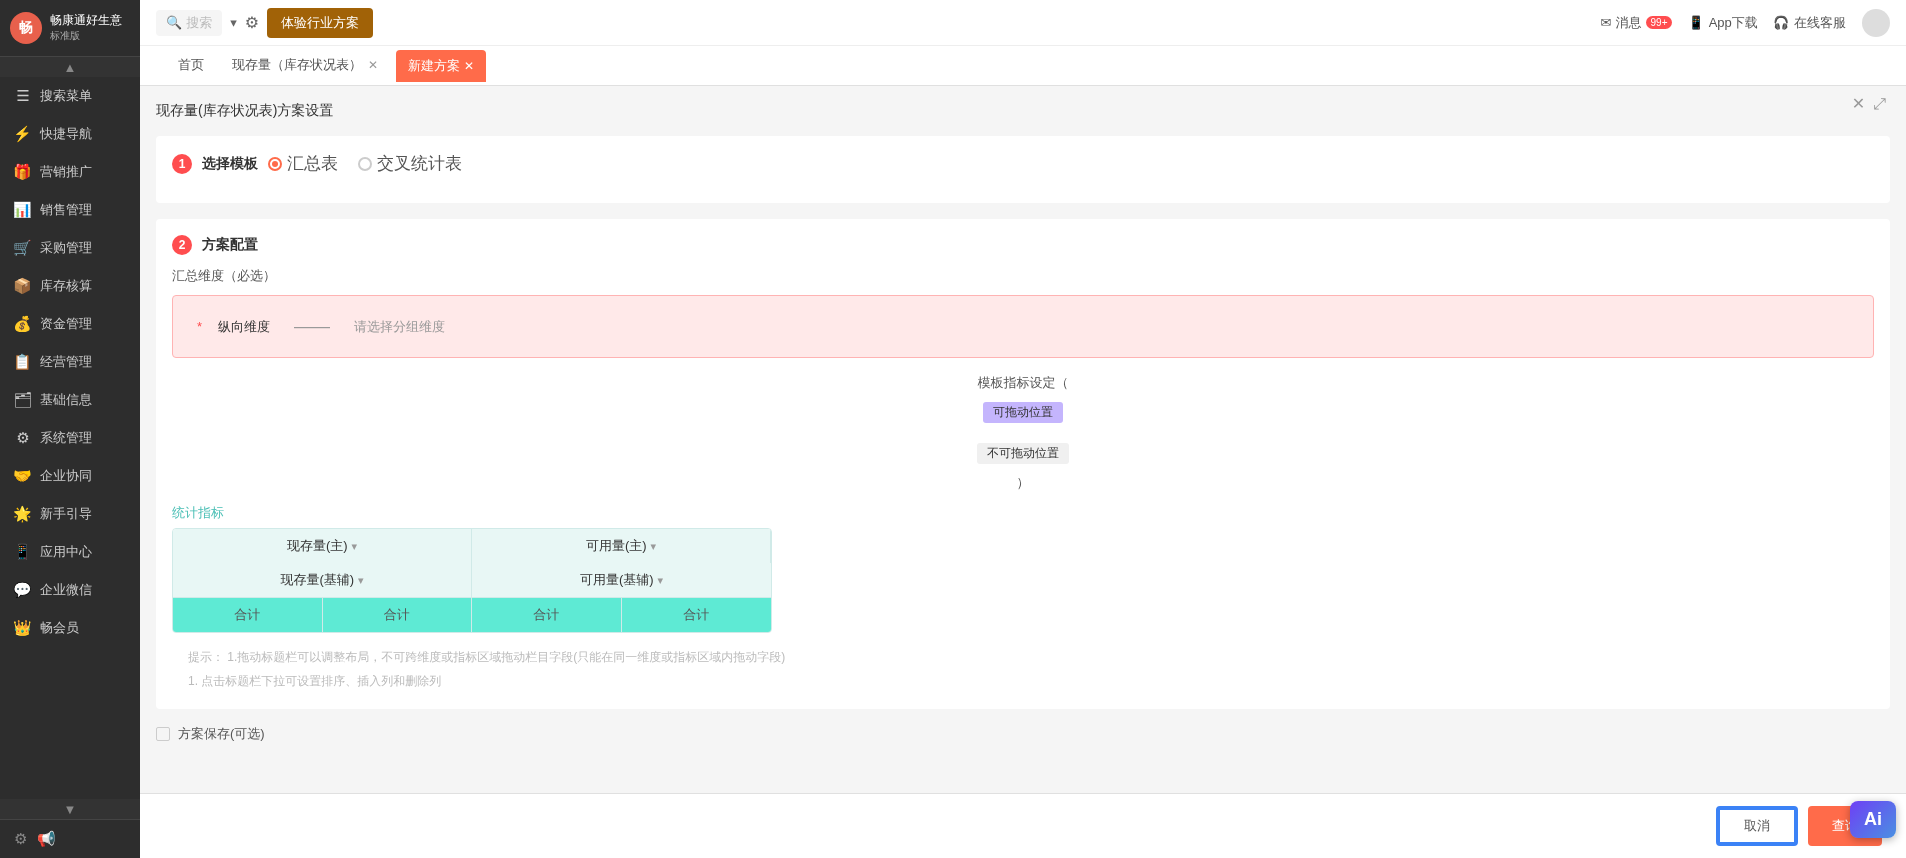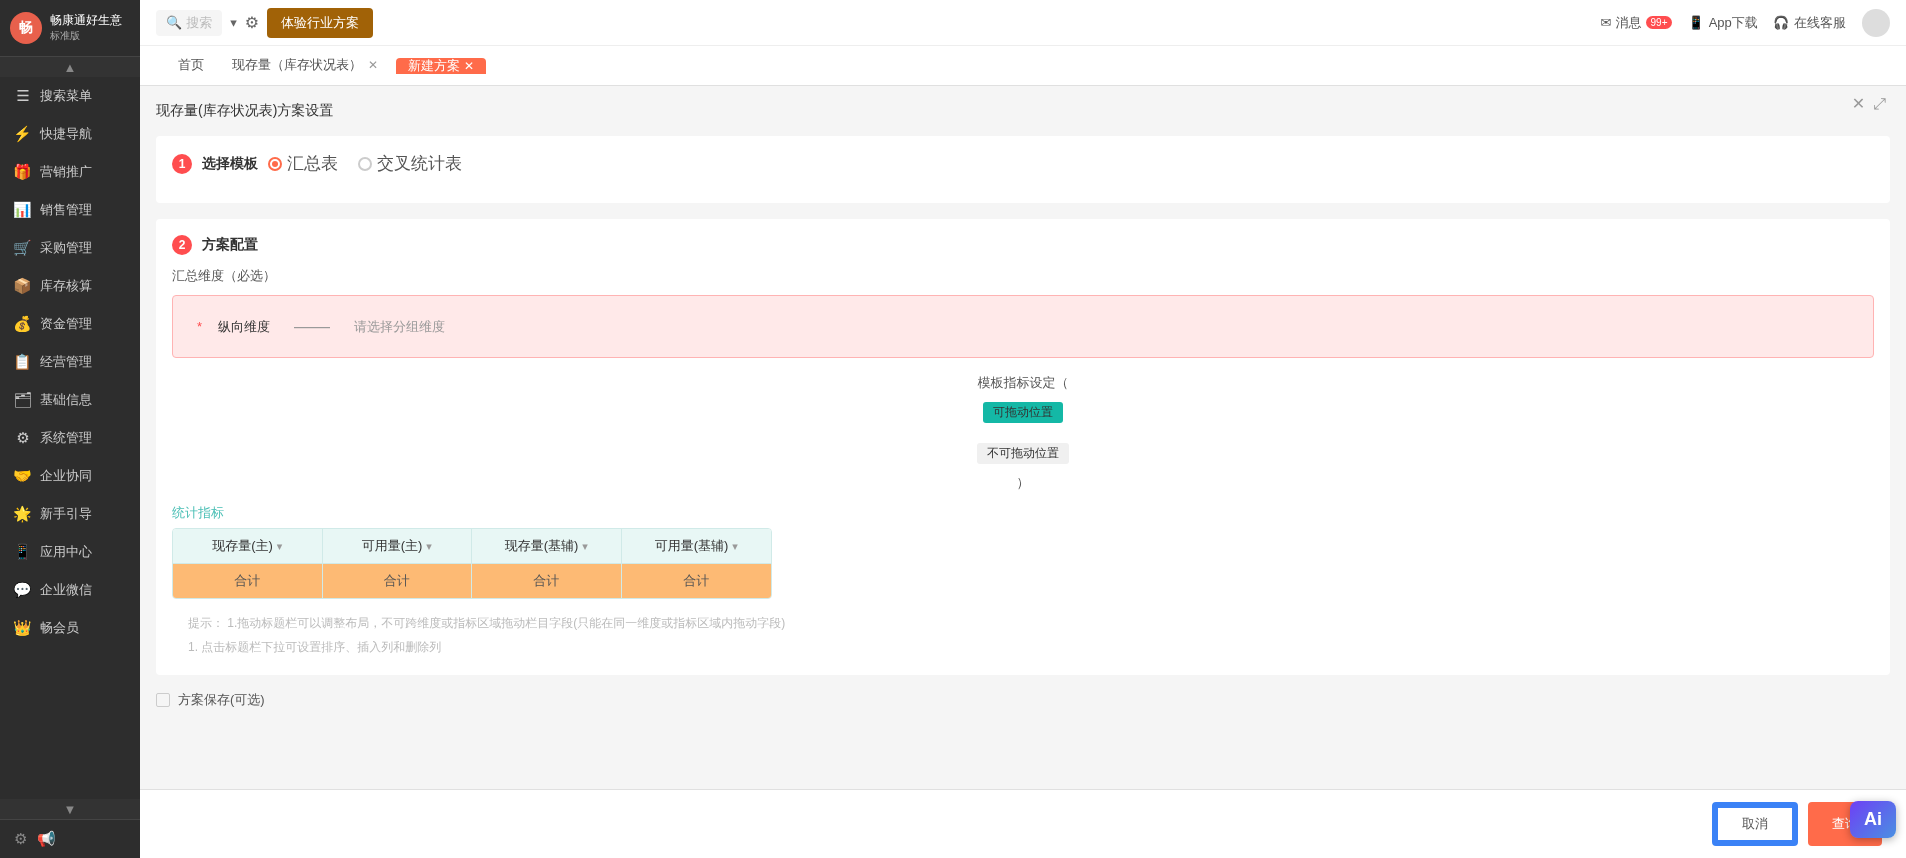--- a/index.html
+++ b/index.html
@@ -96,21 +96,21 @@
       display: flex; align-items: center; gap: 6px;
       padding: 0 14px; height: 40px;
       border-bottom: 2px solid transparent;
       cursor: pointer; color: #555; font-size: 13px;
     }
     .tab-close { color: #999; font-size: 12px; cursor: pointer; }
     .tab-new {
       background: #ff6b4a; color: #fff;
       padding: 4px 12px; border-radius: 4px 4px 0 0;
       font-size: 13px; display: flex; align-items: center; gap: 4px;
-      height: 16px; margin-left: 4px; cursor: pointer;
+      height: 32px; margin-left: 4px; cursor: pointer;
     }
 
     
     .content-area {
       flex: 1; overflow-y: auto; padding: 16px;
       background: #f5f5f5;
       position: relative;
     }
     .panel-title { font-size: 14px; color: #333; margin-bottom: 16px; }
 
@@ -150,36 +150,36 @@
     }
     .dimension-row { display: flex; align-items: center; gap: 16px; }
     .required-mark { color: #ff4d4f; }
     .dimension-type { color: #333; font-size: 13px; }
     .dimension-dash { color: #999; font-size: 18px; margin: 0 8px; }
     .dimension-placeholder { color: #999; font-size: 13px; }
 
     
     .indicator-settings { display: flex; align-items: center; gap: 10px; margin-bottom: 12px; font-size: 13px; color: #555; flex-direction: column; }
     .tag-movable {
-      background: #14b8a6; color: #333; padding: 2px 10px; border-radius: 3px; font-size: 12px;
+      background: #c4b5fd; color: #333; padding: 2px 10px; border-radius: 3px; font-size: 12px;
     }
     .tag-fixed {
       background: #f0f0f0; color: #333; padding: 2px 10px; border-radius: 3px; font-size: 12px;
     }
 
     
     .indicator-label { color: #4abfb5; font-size: 13px; margin-bottom: 6px; }
     .stats-table { border: 1px solid #d0eae8; border-radius: 4px; overflow: hidden; width: 600px; }
     .stats-table-header {
-      display: grid; grid-template-columns: repeat(4, 1fr);
+      display: grid; grid-template-columns: repeat(2, 1fr);
       background: #e8f7f5;
     }
     .stats-table-body {
       display: grid; grid-template-columns: repeat(4, 1fr);
-      background: #fdba74;
+      background: #5eead4;
     }
     .stats-col-header {
       padding: 8px 12px; display: flex; align-items: center; justify-content: center;
       gap: 4px; font-size: 13px; color: #333; border-right: 1px solid #d0eae8;
       cursor: pointer;
     }
     .stats-col-header:last-child { border-right: none; }
     .stats-col-body {
       padding: 8px 12px; text-align: center; font-size: 13px; color: #555;
       border-right: 1px solid #d0eae8; border-top: 1px solid #d0eae8;
@@ -195,21 +195,21 @@
     .save-row { display: flex; align-items: center; gap: 8px; margin-top: 16px; color: #555; font-size: 13px; }
     .checkbox-box { width: 14px; height: 14px; border: 1px solid #ccc; border-radius: 2px; cursor: pointer; }
 
     
     .footer {
       background: #fff; border-top: 1px solid #e0e0e0;
       padding: 12px 24px; display: flex; justify-content: flex-end; gap: 10px;
       flex-shrink: 0;
     }
     .btn-cancel {
-      background: #fff; border: 6px solid #3b82f6; color: #555;
+      background: #fff; border: 4px solid #3b82f6; color: #555;
       padding: 7px 24px; border-radius: 4px; cursor: pointer; font-size: 13px;
     }
     .btn-query {
       background: #ff6b4a; border: none; color: #fff;
       padding: 7px 24px; border-radius: 4px; cursor: pointer; font-size: 13px;
     }
 
     
     .panel-controls {
       position: absolute; top: 8px; right: 20px;

